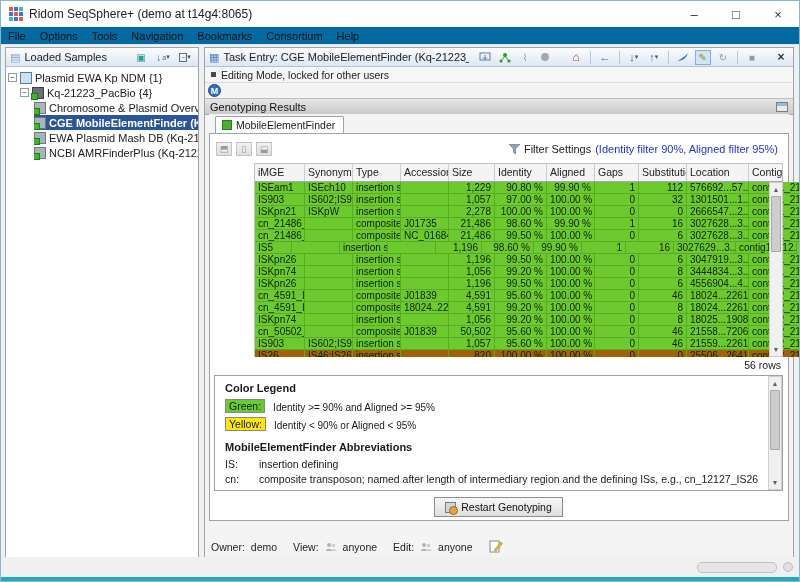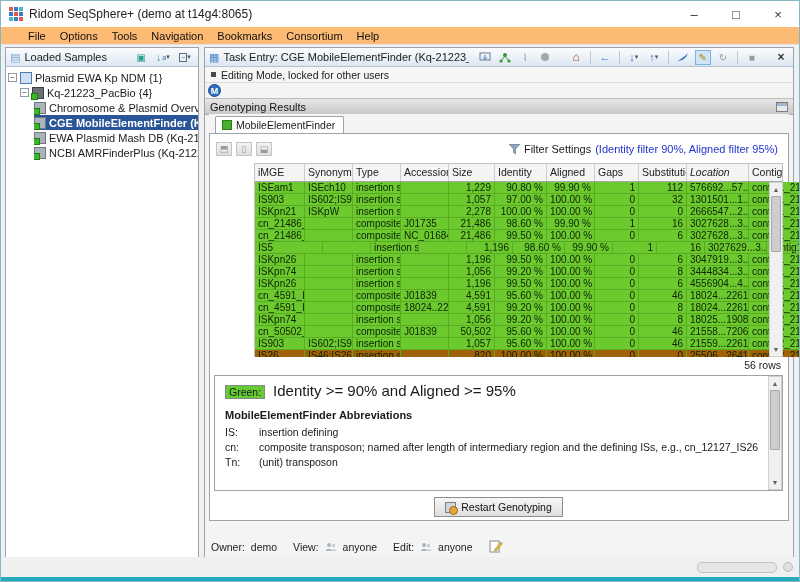--- a/index.html
+++ b/index.html
@@ -9,21 +9,21 @@
     font-family:"Liberation Sans","DejaVu Sans",sans-serif;font-size:11px;color:#1a1a1a;
     border:1px solid #86b7c9;overflow:hidden;
   }
   
   .titlebar{position:absolute;left:0;top:0;width:100%;height:26px;background:#ffffff;display:flex;align-items:center;}
   .appicon{width:14px;height:14px;margin:0 6px 0 8px;flex:0 0 auto;}
   .title-text{font-size:12px;color:#222;}
   .wincontrols{margin-left:auto;display:flex;height:100%;}
   .wbtn{width:42px;height:100%;display:flex;align-items:center;justify-content:center;font-size:13px;color:#333;}
   
-  .menubar{position:absolute;left:0;top:26px;width:100%;height:18px;background:#fdba74;display:flex;align-items:center;padding-left:20px;border-bottom:1px solid #e3e3e3;}
+  .menubar{position:absolute;left:0;top:26px;width:100%;height:18px;background:#0369a1;display:flex;align-items:center;padding-left:0;border-bottom:1px solid #e3e3e3;}
   .menu-item{padding:2px 7px;color:#111;}
   
   .panel{position:absolute;background:#fff;border:1px solid #9aa4ad;}
   .panel-left{left:4px;top:46px;width:194px;height:521px;}
   .panel-right{left:203px;top:46px;width:590px;height:521px;background:#f4f4f4;}
   .phead{height:19px;background:linear-gradient(#fbfcfe,#dde7f3);border-bottom:1px solid #b5c2d1;display:flex;align-items:center;padding:0 4px;gap:4px;}
   .phead .ptitle{font-size:11px;color:#222;white-space:nowrap;overflow:hidden;}
   .phead-ico{font-size:11px;line-height:1;}
   .spacer{flex:1;}
   .hicon{width:18px;height:15px;display:flex;align-items:center;justify-content:center;font-size:10px;color:#3a6ea5;}
@@ -76,21 +76,21 @@
   
   .vscroll{position:absolute;top:0;right:0;width:14px;background:#f0f0f0;border:1px solid #cfcfcf;display:flex;flex-direction:column;align-items:center;}
   .sb-arrow{width:12px;height:13px;font-size:7px;color:#606060;display:flex;align-items:center;justify-content:center;}
   .sb-thumb{width:10px;background:#cdcdcd;border:1px solid #a9a9a9;border-radius:1px;}
   .rowcount{width:569px;text-align:right;font-size:10.5px;color:#222;padding:2px 2px 0 0;}
   
   .legendbox{position:relative;margin-top:4px;width:569px;height:116px;border:1px solid #9aa4ad;background:#fff;padding:6px 20px 4px 10px;overflow:hidden;}
   .lg-title{font-weight:bold;margin-bottom:5px;}
   .lg-row{display:flex;align-items:flex-end;margin-bottom:4px;}
   .lg-swatch{display:inline-block;padding:0 3px;border:1px solid #888;margin-right:8px;font-size:10.5px;}
-  .lg-text{font-size:15px;}
+  .lg-text{font-size:10px;}
   .lg-abbr-title{font-weight:bold;margin:10px 0 5px 0;}
   .abbr-row{display:flex;margin-bottom:3px;font-size:10.5px;}
   .abbr-key{width:34px;flex:0 0 auto;}
   
   .btnrow{width:569px;display:flex;justify-content:center;margin-top:6px;}
   .btn{display:flex;align-items:center;gap:5px;border:1px solid #8e8e8e;background:linear-gradient(#f7f7f7,#dedede);padding:3px 10px;font-size:10.5px;color:#111;}
   .btnico{width:11px;height:11px;position:relative;background:#cfd6dd;border:1px solid #77808a;}
   .btnico::after{content:"";position:absolute;right:-3px;bottom:-3px;width:7px;height:7px;border-radius:50%;background:#e8a33d;border:1px solid #9c6a14;}
   
   .ownerrow{position:absolute;left:6px;bottom:14px;display:flex;align-items:center;gap:6px;font-size:10.5px;color:#222;}
@@ -277,21 +277,21 @@
           <div class="thead" id="thead">
               <div class="th" style="width: 50px;">iMGE</div>
               <div class="th" style="width: 48px;">Synonyms</div>
               <div class="th" style="width: 48px;">Type</div>
               <div class="th" style="width: 48px;">Accession</div>
               <div class="th" style="width: 46px;">Size</div>
               <div class="th" style="width: 52px;">Identity</div>
               <div class="th" style="width: 48px;">Aligned</div>
               <div class="th" style="width: 44px;">Gaps</div>
               <div class="th" style="width: 48px;">Substitution</div>
-              <div class="th" style="width: 62px; font-style: italic;">Location</div>
+              <div class="th" style="width: 62px;">Location</div>
               <div class="th" style="width: 61px;">Contig</div>
               <div class="th corner">
                 <span class="cornerico"></span>
               </div>
             </div>
           <div class="tbody" id="tbody">
               <div class="tr" style="background: rgb(108, 202, 46);">
                 <div class="td" style="width: 50px;">ISEam1</div>
                 <div class="td" style="width: 48px;">ISEch10</div>
                 <div class="td" style="width: 48px;">insertion se...</div>
@@ -350,21 +350,21 @@
                 <div class="td" style="width: 48px;">NC_016845</div>
                 <div class="td num" style="width: 46px;">21,486</div>
                 <div class="td num" style="width: 52px;">99.50 %</div>
                 <div class="td num" style="width: 48px;">100.00 %</div>
                 <div class="td num" style="width: 44px;">0</div>
                 <div class="td num" style="width: 48px;">6</div>
                 <div class="td" style="width: 62px;">3027628...3...</div>
                 <div class="td" style="width: 61px;">contig1_212...</div>
               </div>
               <div class="tr" style="background: rgb(108, 202, 46);">
-                <div class="td" style="width: 68px;">IS5</div>
+                <div class="td" style="width: 37px;">IS5</div>
                 <div class="td" style="width: 48px;"></div>
                 <div class="td" style="width: 48px;">insertion se...</div>
                 <div class="td" style="width: 48px;"></div>
                 <div class="td num" style="width: 46px;">1,196</div>
                 <div class="td num" style="width: 52px;">98.60 %</div>
                 <div class="td num" style="width: 48px;">99.90 %</div>
                 <div class="td num" style="width: 44px;">1</div>
                 <div class="td num" style="width: 48px;">16</div>
                 <div class="td" style="width: 62px;">3027629...3...</div>
                 <div class="td" style="width: 61px;">contig1_212...</div>
@@ -490,24 +490,29 @@
           <div class="vscroll" style="top:19px;height:175px;">
             <div class="sb-arrow">▲</div>
             <div class="sb-thumb" style="height:56px;"></div>
             <div style="flex:1;"></div>
             <div class="sb-arrow">▼</div>
           </div>
         </div>
         <div class="rowcount">56 rows</div>
 
         <div class="legendbox">
+          <div class="lg-title">Color Legend</div>
           <div id="legend-entries">
               <div class="lg-row">
     <span class="lg-swatch" style="background: rgb(102, 204, 51);">Green:</span>
     <span class="lg-text">Identity &gt;= 90% and Aligned &gt;= 95%</span>
+  </div>
+              <div class="lg-row">
+    <span class="lg-swatch" style="background: rgb(255, 230, 0);">Yellow:</span>
+    <span class="lg-text">Identity &lt; 90% or Aligned &lt; 95%</span>
   </div>
             </div>
           <div class="lg-abbr-title">MobileElementFinder Abbreviations</div>
           <div id="legend-abbrs">
               <div class="abbr-row">
     <span class="abbr-key">IS:</span>
     <span class="abbr-text">insertion defining</span>
   </div>
               <div class="abbr-row">
     <span class="abbr-key">cn:</span>

